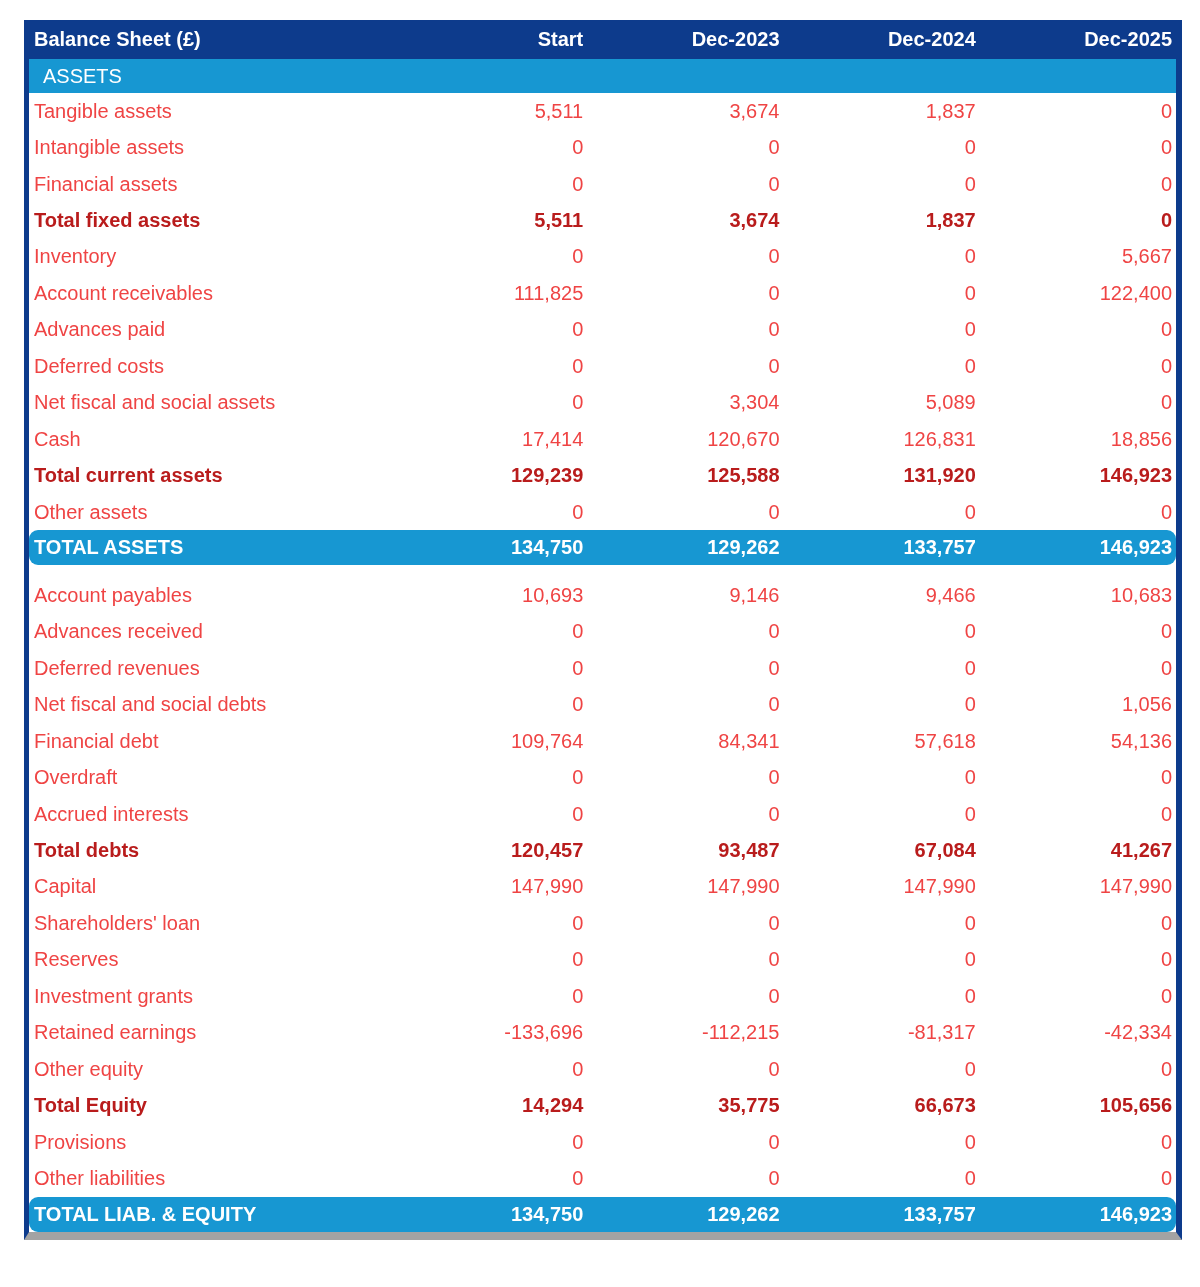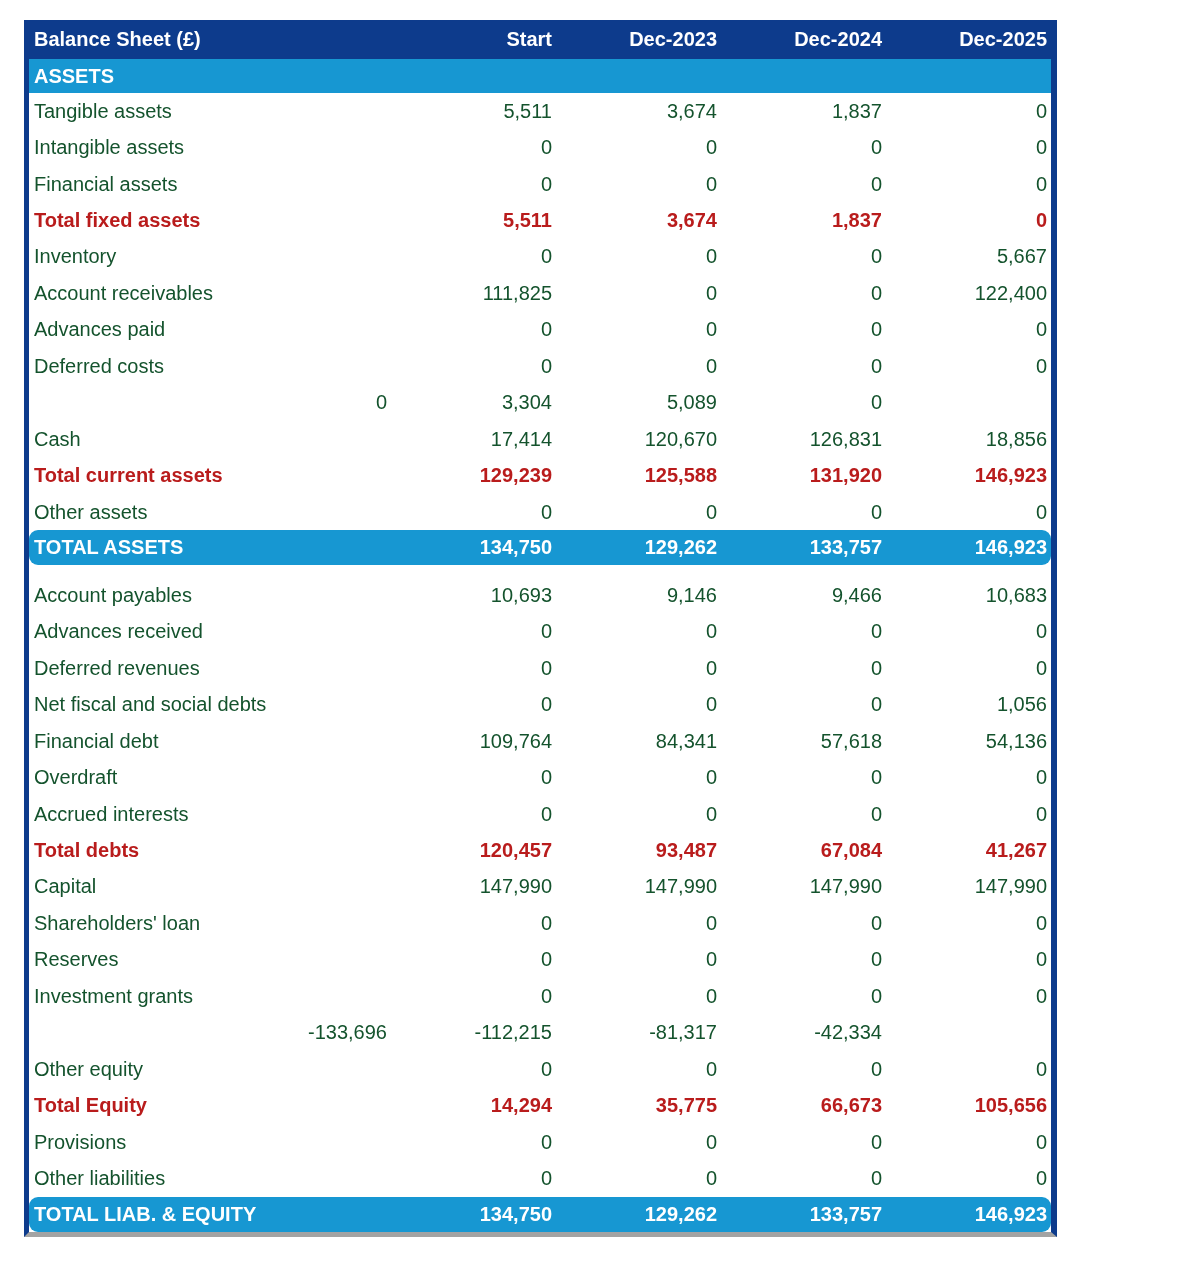--- a/index.html
+++ b/index.html
@@ -9,54 +9,54 @@
     width: 1200px;
     height: 1287px;
     background: #ffffff;
     font-family: "Liberation Sans", sans-serif;
     overflow: hidden;
   }
   .sheet {
     position: absolute;
     left: 24px;
     top: 20px;
-    width: 1033px;
+    width: 1158px;
     border-left: 5px solid #0d3b8c;
     border-right: 6px solid #0d3b8c;
-    border-bottom: 5px solid #a3a3a3;
+    border-bottom: 8px solid #a3a3a3;
     background: #ffffff;
   }
   .grid {
     display: grid;
     grid-template-columns: 362px 1fr 1fr 1fr 1fr;
     align-items: center;
     font-size: 20px;
   }
   .c-label { padding-left: 5px; white-space: nowrap; overflow: hidden; }
   .c-num   { text-align: right; padding-right: 4px; white-space: nowrap; }
   .thead {
     height: 39px;
     background: #0d3b8c;
     color: #ffffff;
     font-weight: 700;
   }
   .section-bar {
     height: 34px;
     background: #1797d2;
     color: #ffffff;
-    font-weight: 700;
+    font-weight: 400;
     display: flex;
     align-items: center;
-    padding-left: 5px;
+    padding-left: 14px;
     font-size: 20px;
   }
   .data-row {
     height: 36.45px;
     background: #ffffff;
-    color: #14532d;
+    color: #ef4444;
     font-weight: 400;
   }
   .data-row.subtotal {
     color: #b91c1c;
     font-weight: 700;
   }
   .total-row {
     height: 35px;
     background: #1797d2;
     color: #ffffff;
@@ -134,20 +134,21 @@
           <div class="c-num">0</div>
         </div>
         <div class="grid data-row">
           <div class="c-label">Deferred costs</div>
           <div class="c-num">0</div>
           <div class="c-num">0</div>
           <div class="c-num">0</div>
           <div class="c-num">0</div>
         </div>
         <div class="grid data-row">
+          <div class="c-label">Net fiscal and social assets</div>
           <div class="c-num">0</div>
           <div class="c-num">3,304</div>
           <div class="c-num">5,089</div>
           <div class="c-num">0</div>
         </div>
         <div class="grid data-row">
           <div class="c-label">Cash</div>
           <div class="c-num">17,414</div>
           <div class="c-num">120,670</div>
           <div class="c-num">126,831</div>
@@ -253,20 +254,21 @@
           <div class="c-num">0</div>
         </div>
         <div class="grid data-row">
           <div class="c-label">Investment grants</div>
           <div class="c-num">0</div>
           <div class="c-num">0</div>
           <div class="c-num">0</div>
           <div class="c-num">0</div>
         </div>
         <div class="grid data-row">
+          <div class="c-label">Retained earnings</div>
           <div class="c-num">-133,696</div>
           <div class="c-num">-112,215</div>
           <div class="c-num">-81,317</div>
           <div class="c-num">-42,334</div>
         </div>
         <div class="grid data-row">
           <div class="c-label">Other equity</div>
           <div class="c-num">0</div>
           <div class="c-num">0</div>
           <div class="c-num">0</div>

